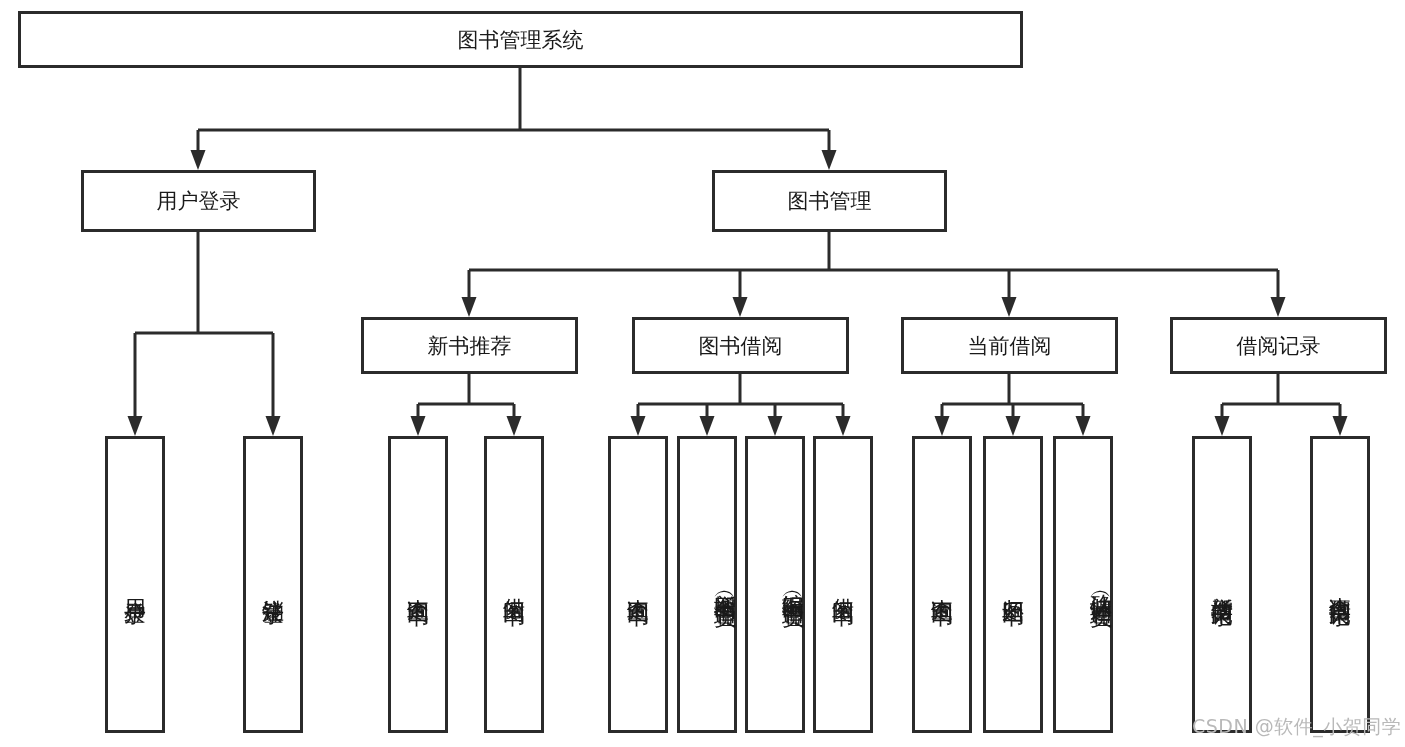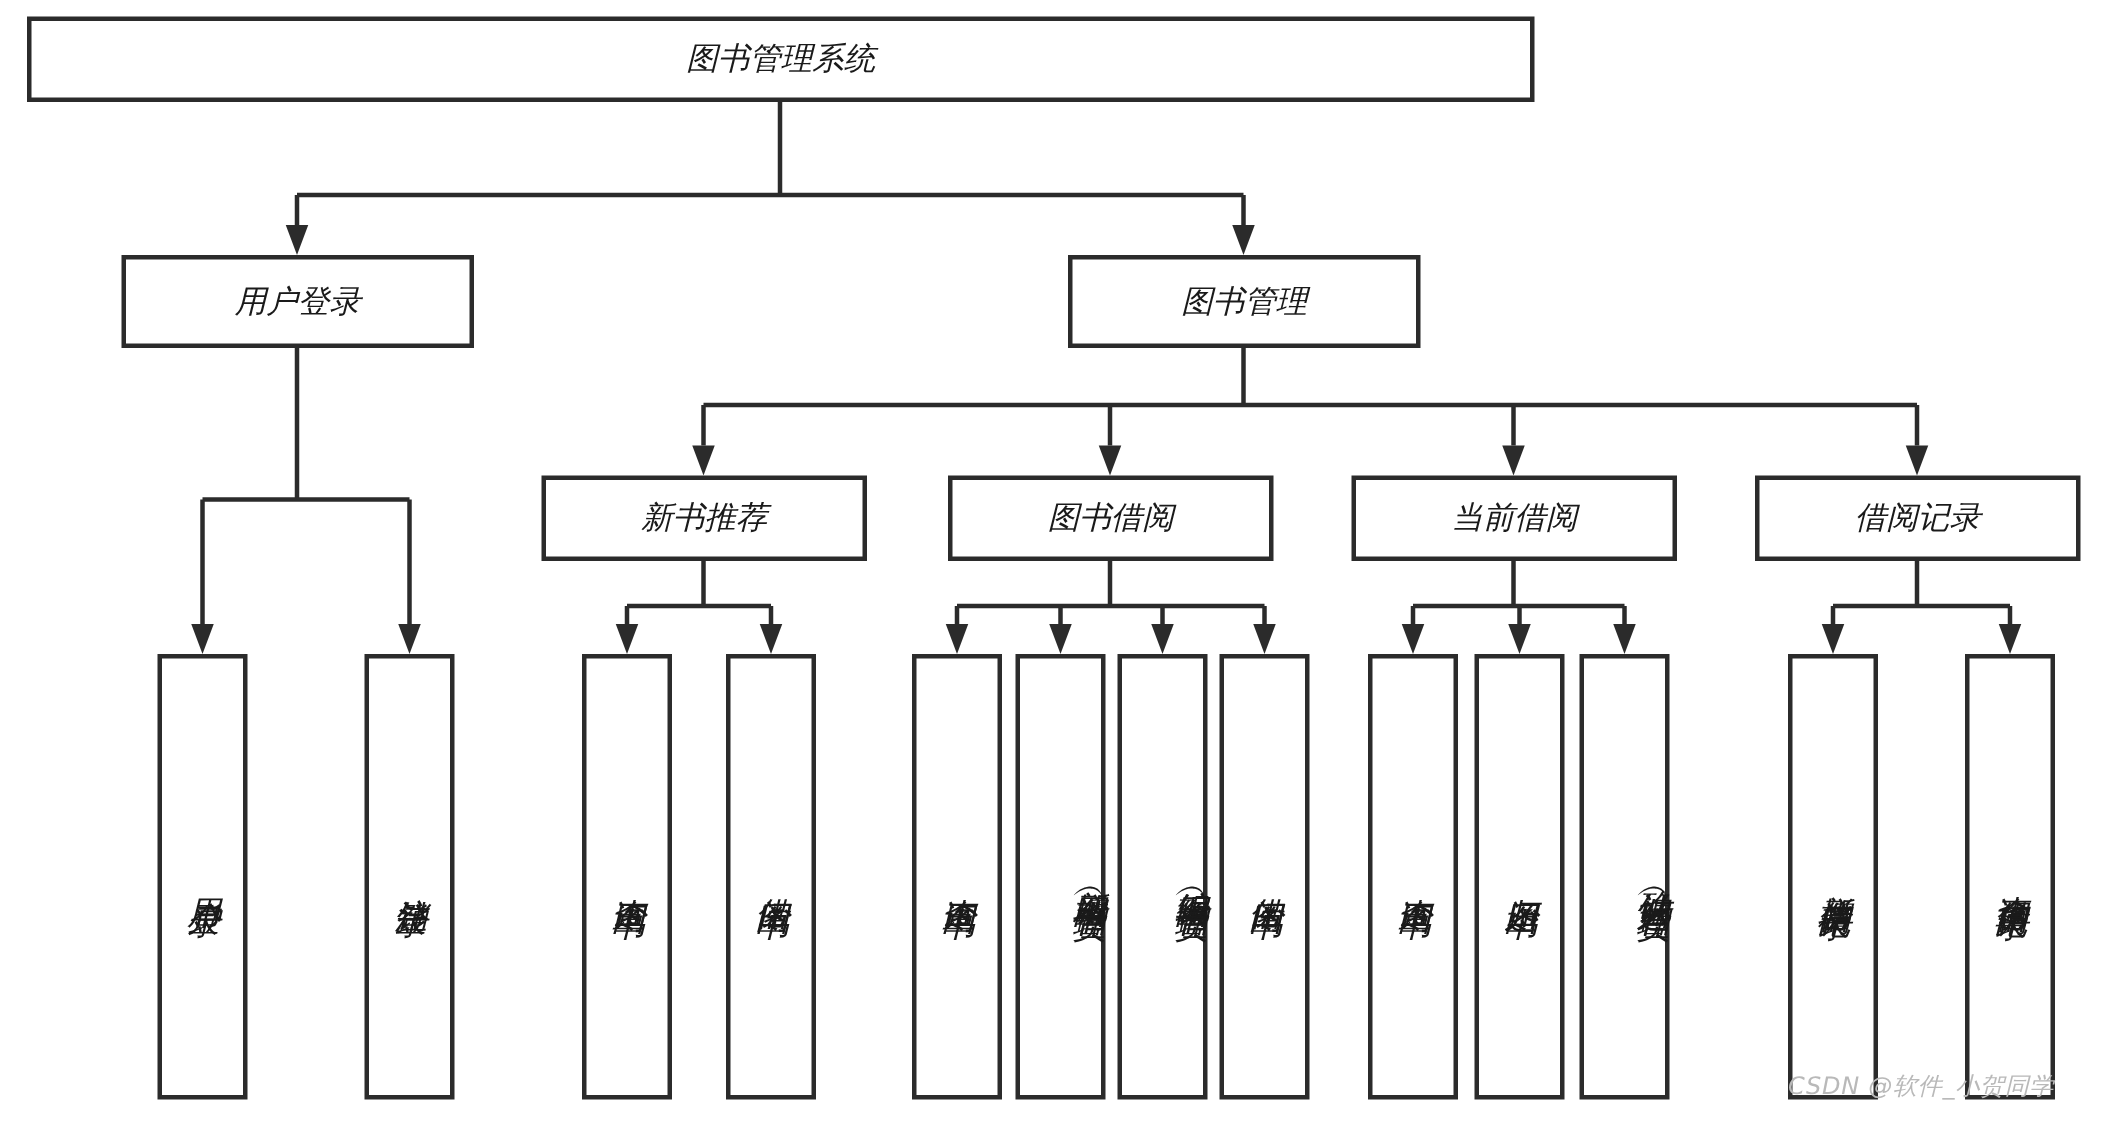--- a/index.html
+++ b/index.html
@@ -12,21 +12,20 @@
     height: 747px;
     font-family: "DejaVu Sans", "Liberation Sans", sans-serif;
     overflow: hidden;
     position: relative;
   }
   #diagram-root {
     position: absolute;
     left: 0; top: 0;
     width: 1160px;
     height: 747px;
-    font-style: italic;
   }
   svg { display: block; }
   .node-rect {
     fill: #ffffff;
     stroke: #2b2b2b;
     stroke-width: 3;
   }
   .edge-line {
     stroke: #2b2b2b;
     stroke-width: 3;
@@ -56,21 +55,21 @@
     display: flex;
     align-items: flex-start;
     justify-content: center;
     white-space: nowrap;
     pointer-events: none;
   }
   .leaf-label.centered { align-items: center; }
   .watermark {
     position: absolute;
     font-family: "DejaVu Sans", "Liberation Sans", sans-serif;
-    font-size: 16px;
+    font-size: 19px;
     color: #b9b9b9;
     white-space: nowrap;
     letter-spacing: 0.5px;
   }
 </style>
 </head>
 <body>
 
 <div id="diagram-root">
   <svg id="diagram-svg" width="1405" height="747" viewBox="0 0 1405 747">

